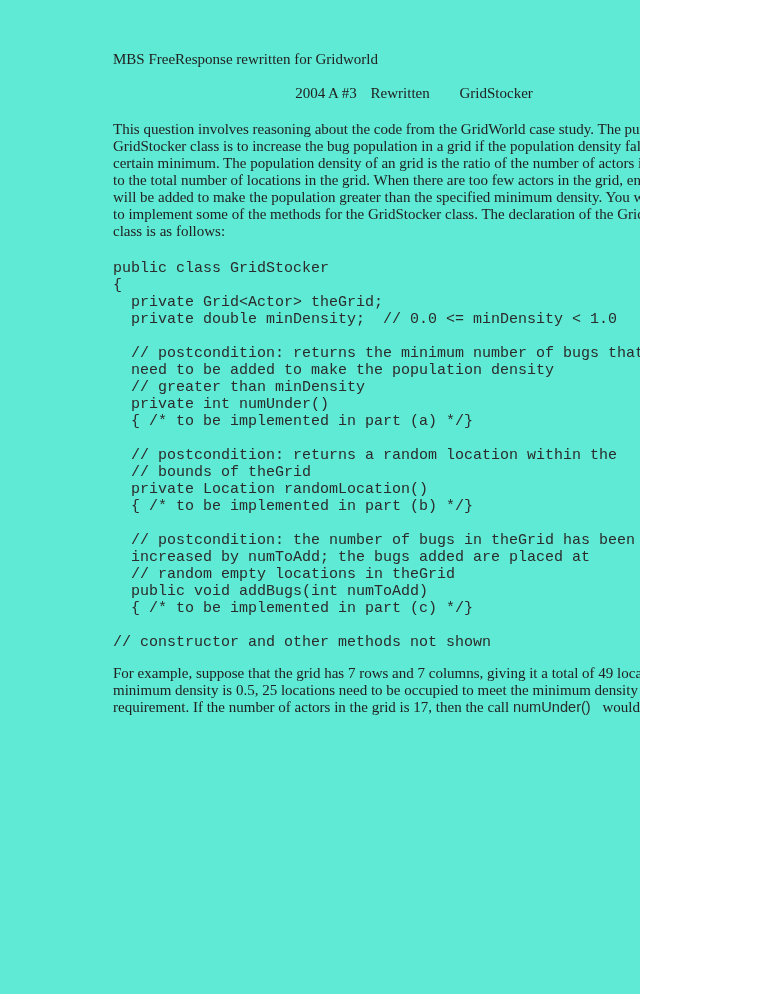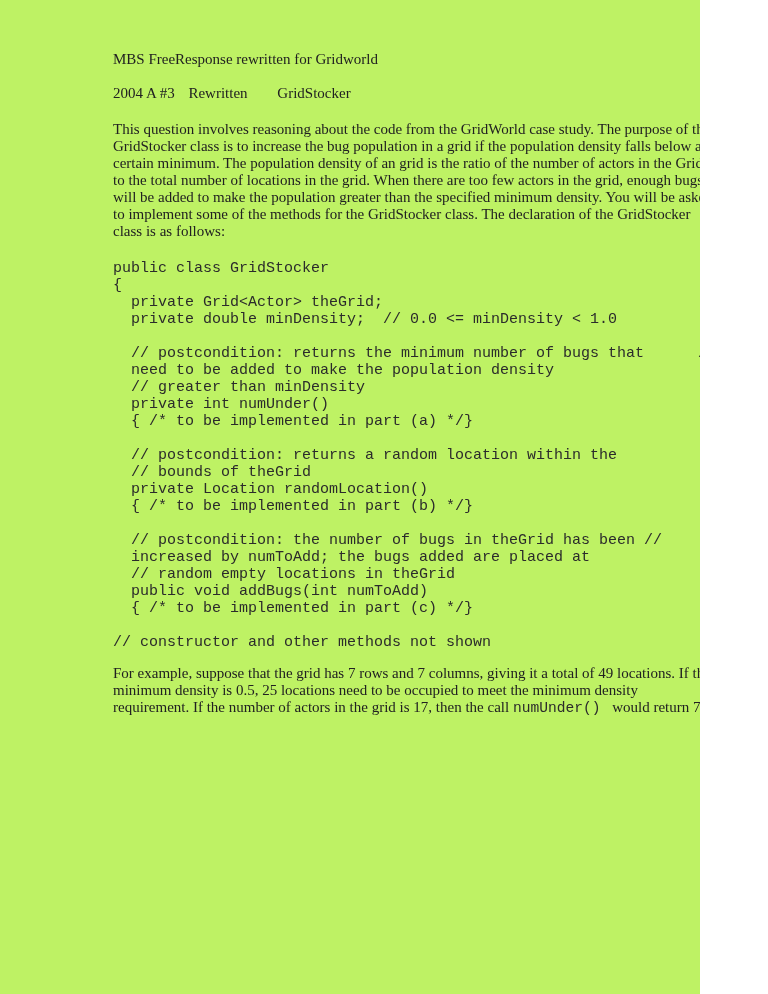--- a/index.html
+++ b/index.html
@@ -2,42 +2,43 @@
 <html><head>
 <meta charset="utf-8">
 <style>
   html, body {
     margin: 0;
     padding: 0;
     background: #ffffff;
   }
   .page {
     position: relative;
-    width: 700px;
+    width: 640px;
     height: 994px;
-    background: #bef264;
+    background: #5eead4;
     overflow: hidden;
   }
   .content {
     position: absolute;
     left: 113px;
     top: 51px;
     width: 602px;
     color: #212121;
   }
   .serif {
     font-family: "Liberation Serif", serif;
     font-size: 15px;
     line-height: 17px;
   }
   .doc-title {
     margin: 0;
   }
   .doc-subtitle {
     margin: 17px 0 0 0;
+    text-align: center;
   }
   .doc-subtitle .gap-status {
     margin-left: 10px;
   }
   .doc-subtitle .gap-topic {
     margin-left: 26px;
   }
   .intro {
     margin: 19px 0 16px 0;
     width: 602px;
@@ -48,21 +49,21 @@
     font-size: 15px;
     line-height: 17px;
     color: #2b2b2b;
     white-space: pre;
   }
   .example {
     margin: 14px 0 0 0;
     width: 602px;
   }
   .inline-code {
-    font-family: Liberation Mono, monospace;
+    font-family: Liberation Sans, sans-serif;
     font-size: 14.6px;
     color: #2b2b2b;
     margin-right: 8px;
   }
 </style>
 </head>
 <body>
 
 <div class="page">
   <div class="content">

